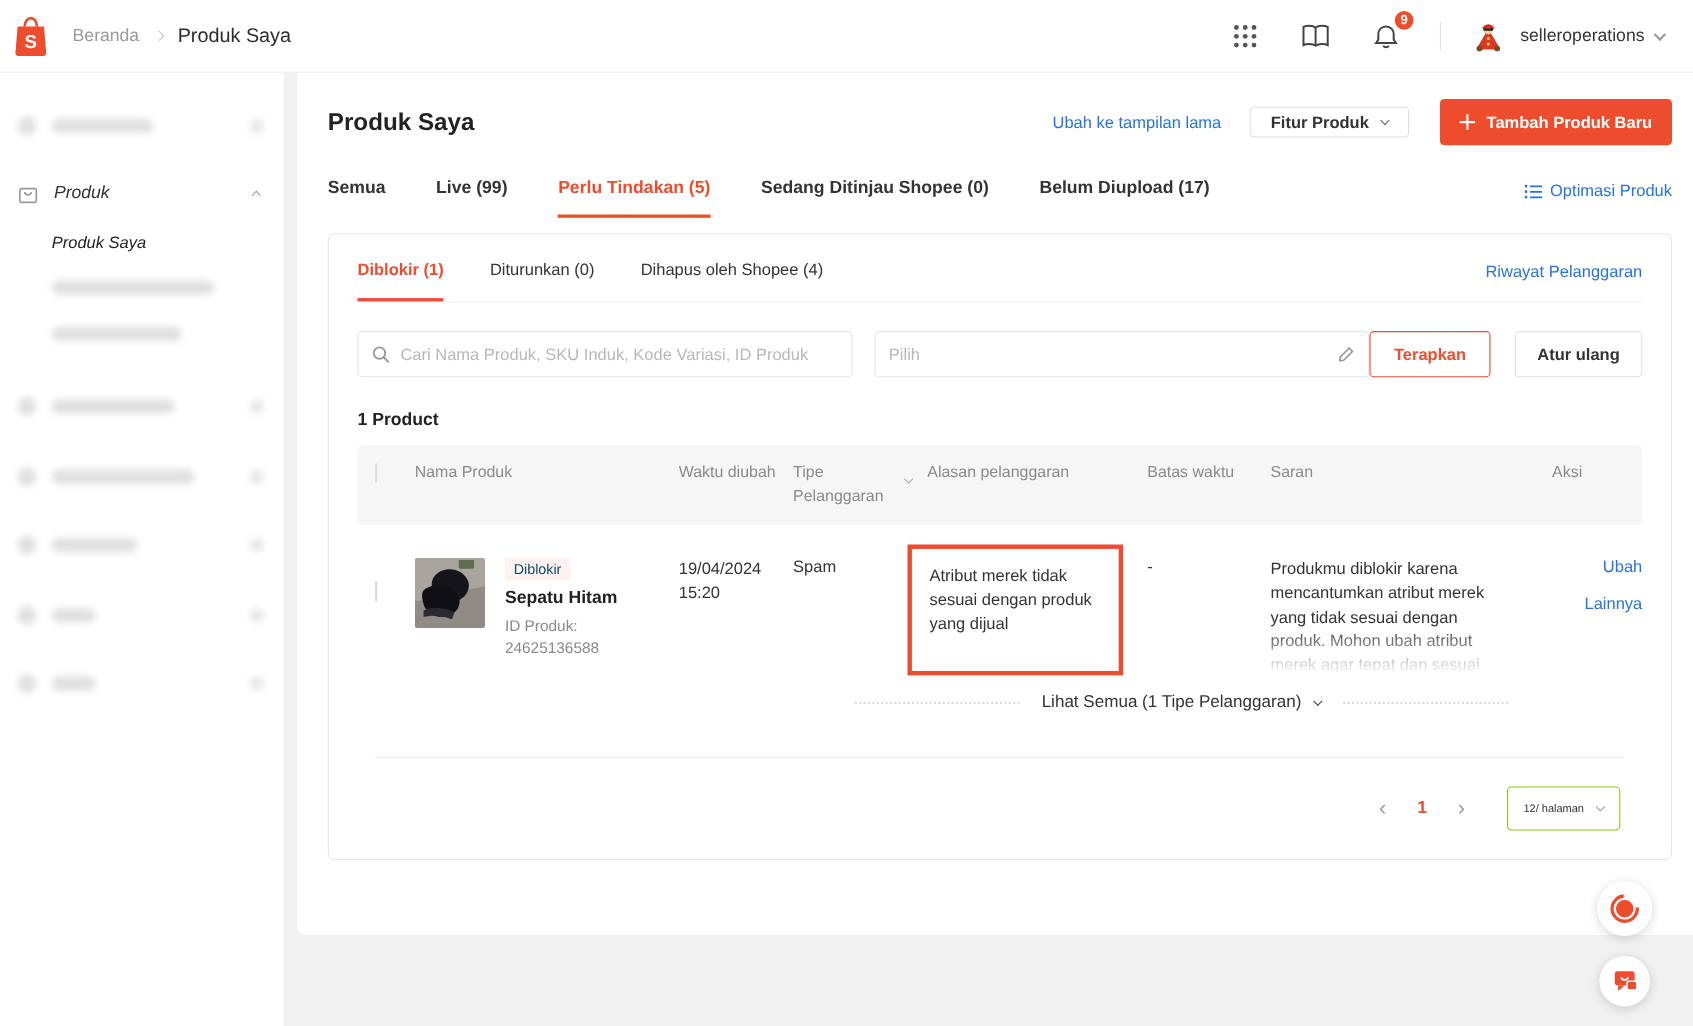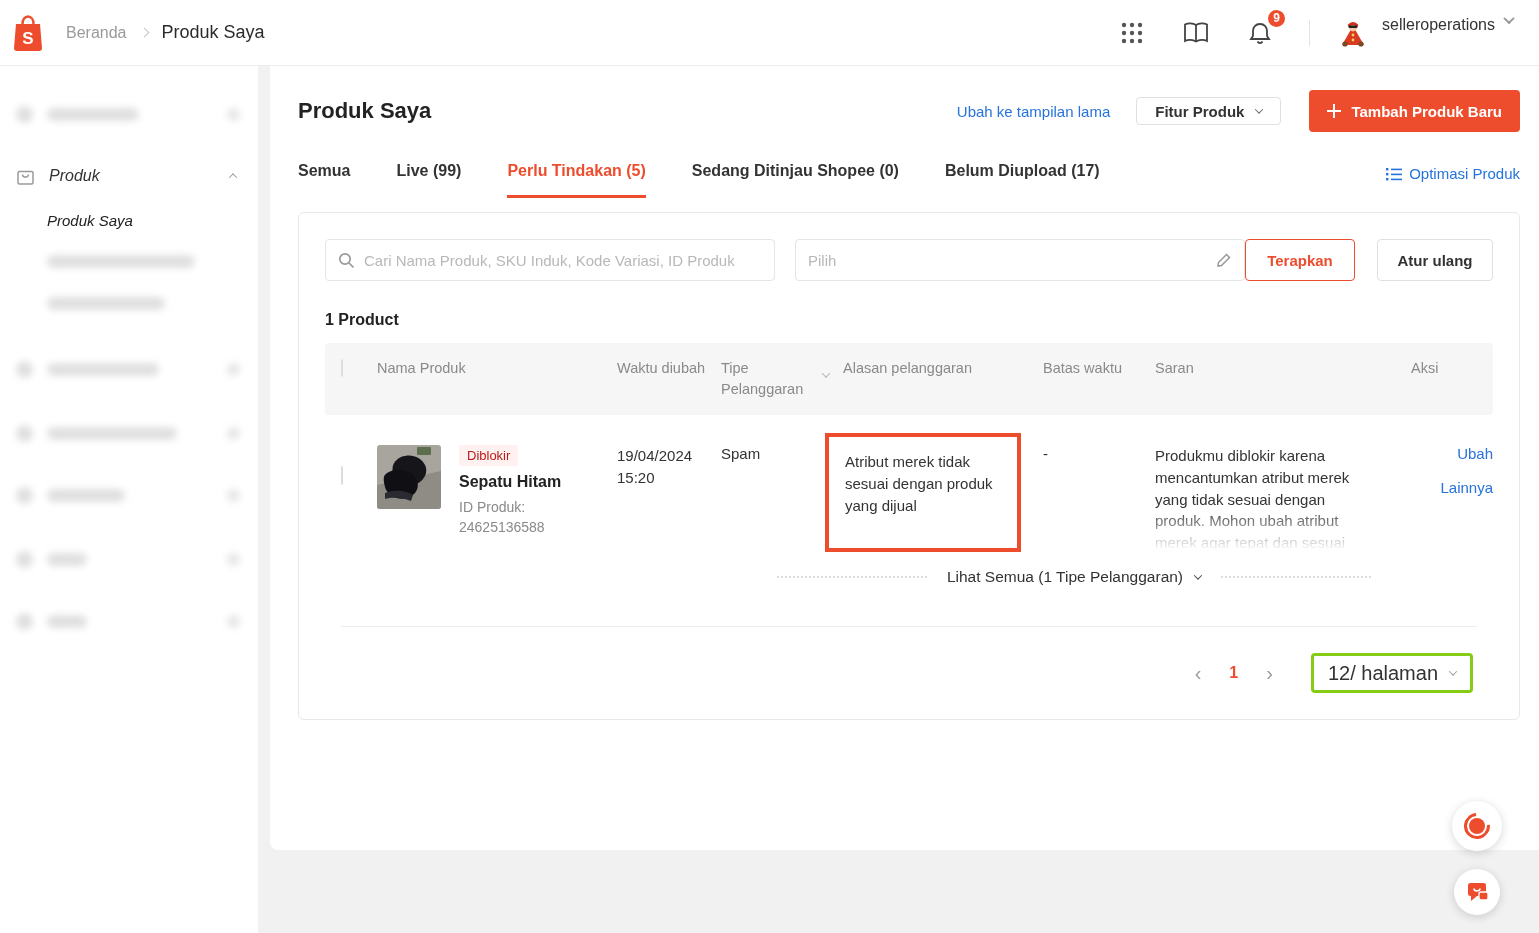--- a/index.html
+++ b/index.html
@@ -9,21 +9,21 @@
   
   .topbar { height:66px; background:#fff; border-bottom:1px solid #ededed; display:flex; align-items:center; padding:0 26px 0 12px; position:relative; z-index:5; }
   .crumb-home { color:#9a9a9a; font-size:16px; margin-left:22px; cursor:pointer; }
   .crumb-sep { width:7px; height:7px; border-right:1.5px solid #c4c4c4; border-top:1.5px solid #c4c4c4; transform:rotate(45deg); margin:0 14px; }
   .crumb-current { color:#2b2b2b; font-size:18px; font-weight:500; }
   .topbar-right { margin-left:auto; display:flex; align-items:center; }
   .top-icon { width:34px; height:34px; display:flex; align-items:center; justify-content:center; cursor:pointer; position:relative; }
   .top-icon + .top-icon { margin-left:30px; }
   .badge { position:absolute; top:-8px; right:-10px; min-width:21px; height:21px; background:#ee4d2d; border:2px solid #fff; border-radius:11px; color:#fff; font-size:12px; font-weight:700; display:flex; align-items:center; justify-content:center; }
   .top-divider { width:1px; height:26px; background:#e3e3e3; margin:0 26px 0 32px; }
-  .account { display:flex; align-items:flex-start; cursor:pointer; }
+  .account { display:flex; align-items:center; cursor:pointer; }
   .avatar { width:34px; height:34px; display:flex; align-items:center; justify-content:center; }
   .account-name { font-size:16px; color:#333; margin:0 10px 0 12px; }
   .chev { display:inline-block; width:8px; height:8px; border-right:2px solid currentColor; border-bottom:2px solid currentColor; }
   .chev.down { transform:rotate(45deg) translate(-1px,-1px); }
   .chev.up { transform:rotate(-135deg) translate(-1px,-1px); }
   .chev.sm { width:6px; height:6px; border-width:1.5px; }
   .chev.gray { color:#9a9a9a; }
 
   
   .layout { display:flex; height:867px; }
@@ -82,21 +82,21 @@
   .tgrid { display:grid; grid-template-columns:52px 240px 104px 122px 200px 112px 234px 1fr; }
   .thead { background:#f6f6f6; border-radius:4px; margin-top:14px; padding:15px 0; color:#8a8a8a; font-size:14.5px; line-height:1.45; }
   .thead .cb-cell { padding-left:16px; }
   .th { padding-right:14px; display:flex; align-items:flex-start; gap:8px; }
   .th .chev { margin-top:14px; color:#b0b0b0; flex-shrink:0; }
   .checkbox { width:18px; height:18px; border:1px solid #dcdcdc; border-radius:2px; background:#fff; cursor:pointer; }
   .trow { padding:30px 0 6px; font-size:15px; color:#333; }
   .trow .cb-cell { padding-left:16px; padding-top:22px; }
   .prod-cell { display:flex; gap:18px; }
   .prod-img { width:64px; height:64px; border-radius:3px; overflow:hidden; flex-shrink:0; }
-  .status-badge { display:inline-block; background:#fff1ef; color:#b91c1c; font-size:13px; padding:3px 8px; border-radius:2px; }
+  .status-badge { display:inline-block; background:#fff1ef; color:#0c4a6e; font-size:13px; padding:3px 8px; border-radius:2px; }
   .prod-name { font-size:16px; font-weight:700; color:#222; margin-top:7px; }
   .prod-meta { color:#8a8a8a; font-size:14px; margin-top:9px; line-height:1.4; width:150px; }
   .prod-meta.mt { margin-top:7px; }
   .time-cell { line-height:1.45; }
   .violation-box { border:4px solid #ee4d2d; padding:14px 12px 32px 16px; width:196px; margin:-12px 0 0 -18px; line-height:1.45; }
   .deadline-cell { padding-left:0; }
   .saran-cell { position:relative; max-height:104px; overflow:hidden; line-height:1.45; padding-right:26px; }
   .saran-fade { position:absolute; left:0; right:0; bottom:0; height:42px; background:linear-gradient(to bottom, rgba(255,255,255,0), rgba(255,255,255,.96)); }
   .aksi-cell { padding-left:22px; display:flex; flex-direction:column; gap:17px; font-size:15px;align-items:flex-end; }
 
@@ -104,21 +104,21 @@
   .dash { width:150px; border-top:2px dotted #ddd; }
   .expand-label { display:flex; align-items:center; gap:12px; cursor:pointer; }
   .expand-label .chev { color:#444; }
 
   .tdivider { border-top:1px solid #ececec; margin:40px 16px 0; }
 
   
   .pagination { display:flex; align-items:center; justify-content:flex-end; margin-top:26px; padding-right:20px; gap:14px; }
   .page-arrow { color:#999; font-size:20px; cursor:pointer; padding:0 8px; line-height:1; }
   .page-num { color:#ee4d2d; font-weight:700; font-size:16px; padding:0 6px; }
-  .page-size { border:3px solid #84cc16; border-radius:4px; height:40px; display:flex; align-items:center; gap:12px; padding:0 14px; margin-left:16px; font-size:20px; color:#333; cursor:pointer; }
+  .page-size { border:1px solid #84cc16; border-radius:4px; height:40px; display:flex; align-items:center; gap:12px; padding:0 14px; margin-left:16px; font-size:10px; color:#333; cursor:pointer; }
 
   
   .float-btn { position:absolute; background:#fff; border-radius:50%; box-shadow:0 2px 10px rgba(0,0,0,.16); display:flex; align-items:center; justify-content:center; cursor:pointer; z-index:9; }
   .fb1 { width:50px; height:50px; left:1452px; top:801px; }
   .fb2 { width:46px; height:46px; left:1454px; top:869px; }
   .support-glyph { position:relative; width:26px; height:26px; }
   .support-glyph .ring { position:absolute; inset:0; border:3px solid #ee4d2d; border-radius:50%; border-top-color:transparent; transform:rotate(40deg); }
   .support-glyph .core { position:absolute; left:5px; top:5px; width:16px; height:16px; border-radius:50%; background:#ee4d2d; }
 </style>
 </head>
@@ -267,20 +267,26 @@
                 <rect x="5" y="6.6" width="11" height="1.6"></rect>
               <rect x="0" y="11" width="2.4" height="2.4"></rect>
                 <rect x="5" y="11.6" width="11" height="1.6"></rect>
             </svg>
           </span>
           <a class="link">Optimasi Produk</a>
         </div>
       </div>
 
       <div class="panel">
+        <div class="subtabs">
+          <div class="subtab active">Diblokir (1)</div>
+          <div class="subtab">Diturunkan (0)</div>
+          <div class="subtab">Dihapus oleh Shopee (4)</div>
+          <a class="link">Riwayat Pelanggaran</a>
+        </div>
 
         <div class="filters">
           <div class="inputbox searchbox">
             <span style="display:flex;">
               <svg width="17" height="17" viewBox="0 0 17 17" fill="none" stroke="#999" stroke-width="1.7">
                 <circle cx="7" cy="7" r="5.2"></circle>
                   <path d="M11 11 L15.5 15.5"></path>
               </svg>
             </span>
             <input placeholder="Cari Nama Produk, SKU Induk, Kode Variasi, ID Produk" style="">

